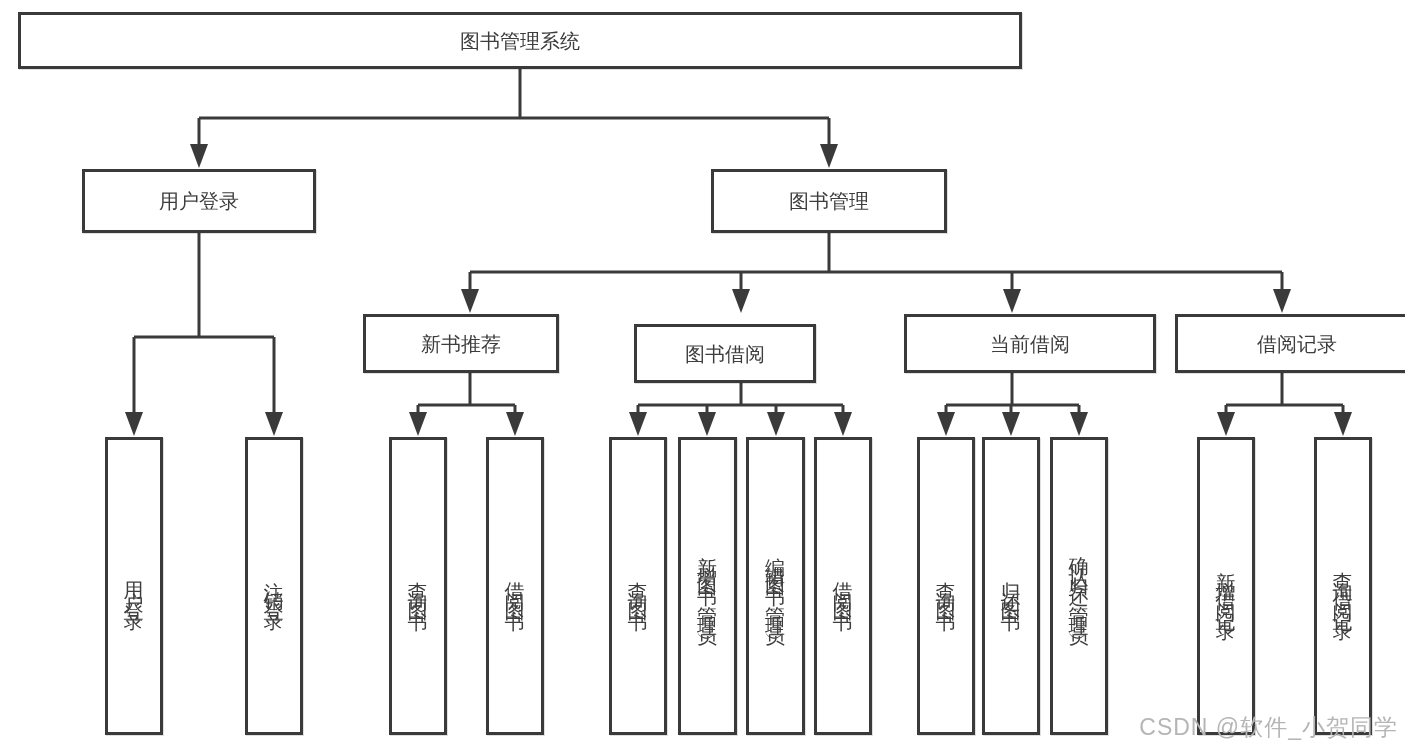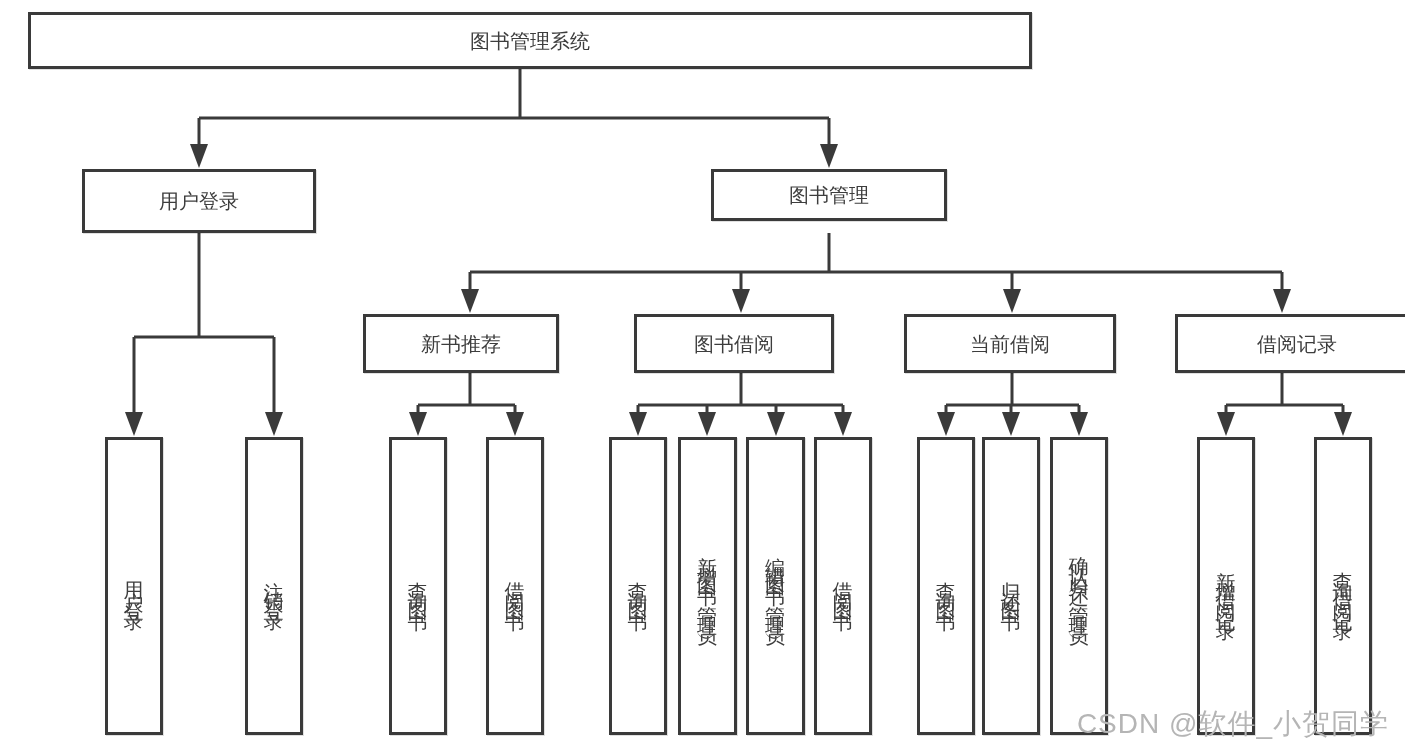--- a/index.html
+++ b/index.html
@@ -32,23 +32,23 @@
   }
   .node span{display:block;}
   .node.vert span{
     writing-mode:vertical-rl;
     text-orientation:mixed;
     letter-spacing:10px;
     line-height:1;
   }
   .watermark{
     position:absolute;
-    right:16px;bottom:4px;
+    right:7px;bottom:4px;
     color:var(--watermark);
-    font-size:28px;
+    font-size:23px;
     letter-spacing:1px;
     pointer-events:none;
     white-space:nowrap;
     margin-top:42px;
   }
 </style>
 </head>
 <body>
 
 <div class="canvas">
@@ -76,38 +76,38 @@
     <polygon class="carrow" points="698,412 716,412 707,436"></polygon>
     <polygon class="carrow" points="767,412 785,412 776,436"></polygon>
     <polygon class="carrow" points="834,412 852,412 843,436"></polygon>
     <polygon class="carrow" points="937,412 955,412 946,436"></polygon>
     <polygon class="carrow" points="1002,412 1020,412 1011,436"></polygon>
     <polygon class="carrow" points="1070,412 1088,412 1079,436"></polygon>
     <polygon class="carrow" points="1217,412 1235,412 1226,436"></polygon>
     <polygon class="carrow" points="1334,412 1352,412 1343,436"></polygon>
   </svg>
 
-  <div class="node" style="left:28px;top:12px;width:1004px;height:57px">
+  <div class="node" style="left:18px;top:12px;width:1004px;height:57px">
     <span>图书管理系统</span>
   </div>
 
   <div class="node" style="left:82px;top:169px;width:234px;height:64px">
     <span>用户登录</span>
   </div>
-  <div class="node" style="left:711px;top:169px;width:236px;height:52px">
+  <div class="node" style="left:711px;top:169px;width:236px;height:64px">
     <span>图书管理</span>
   </div>
 
   <div class="node" style="left:363px;top:314px;width:196px;height:59px">
     <span>新书推荐</span>
   </div>
-  <div class="node" style="left:634px;top:314px;width:200px;height:59px">
+  <div class="node" style="left:634px;top:324px;width:182px;height:59px">
     <span>图书借阅</span>
   </div>
-  <div class="node" style="left:904px;top:314px;width:212px;height:59px">
+  <div class="node" style="left:904px;top:314px;width:252px;height:59px">
     <span>当前借阅</span>
   </div>
   <div class="node" style="left:1175px;top:314px;width:244px;height:59px">
     <span>借阅记录</span>
   </div>
 
   <div class="node vert" style="left:105px;top:437px;width:58px;height:298px">
     <span>用户登录</span>
   </div>
   <div class="node vert" style="left:245px;top:437px;width:58px;height:298px">

